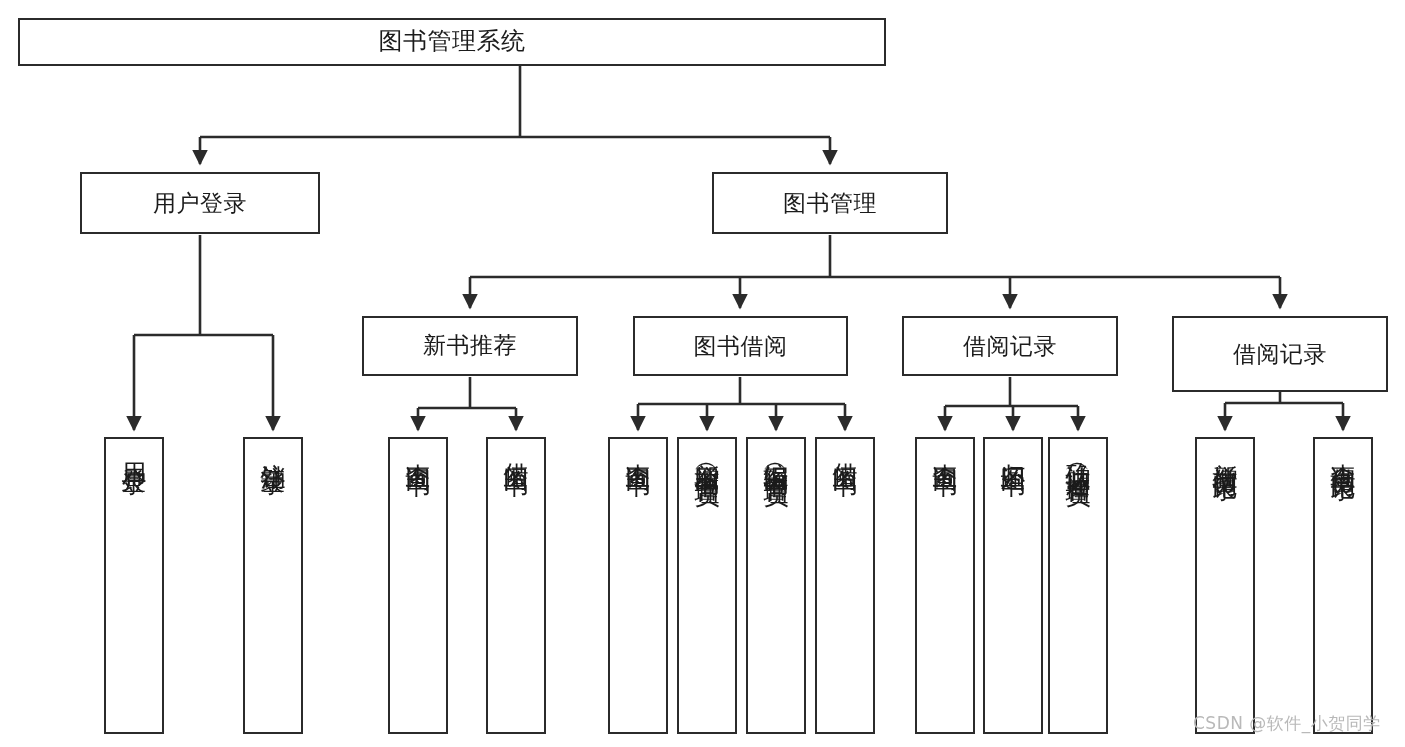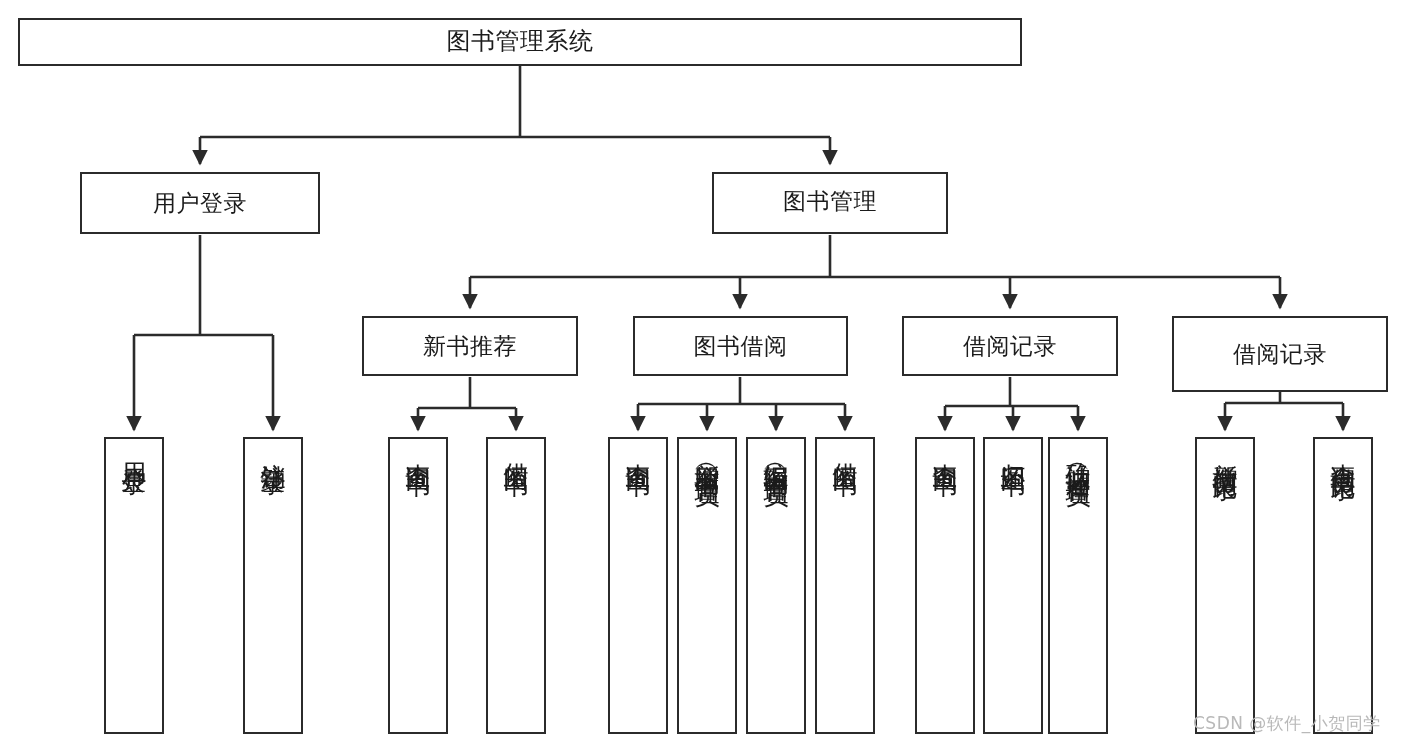--- a/index.html
+++ b/index.html
@@ -125,32 +125,32 @@
       <path d="M 1013 406 L 1013 430" marker-end="url(#arrow)"></path>
       <path d="M 1078 406 L 1078 430" marker-end="url(#arrow)"></path>
 
       <path d="M 1280 377 L 1280 403"></path>
       <path d="M 1225 403 L 1343 403"></path>
       <path d="M 1225 403 L 1225 430" marker-end="url(#arrow)"></path>
       <path d="M 1343 403 L 1343 430" marker-end="url(#arrow)"></path>
     </g>
   </svg>
 
-  <div class="node horiz root" style="left:18px; top:18px; width:1004px; height:48px;">
+  <div class="node horiz root" style="left:18px; top:18px; width:868px; height:48px;">
     <span class="node-label">图书管理系统</span>
   </div>
 
   <div class="node horiz" style="left:80px; top:172px; width:240px; height:62px;">
     <span class="node-label">用户登录</span>
   </div>
-  <div class="node horiz" style="left:712px; top:172px; width:236px; height:62px;font-family:Liberation Mono, monospace;">
+  <div class="node horiz" style="left:712px; top:172px; width:236px; height:62px;">
     <span class="node-label">图书管理</span>
   </div>
 
-  <div class="node horiz" style="left:362px; top:316px; width:216px; height:60px;">
+  <div class="node horiz" style="left:362px; top:316px; width:216px; height:60px;font-family:Liberation Serif, serif;">
     <span class="node-label">新书推荐</span>
   </div>
   <div class="node horiz" style="left:633px; top:316px; width:215px; height:60px;">
     <span class="node-label">图书借阅</span>
   </div>
   <div class="node horiz" style="left:902px; top:316px; width:216px; height:60px;">
     <span class="node-label">借阅记录</span>
   </div>
   <div class="node horiz" style="left:1172px; top:316px; width:216px; height:76px;">
     <span class="node-label">借阅记录</span>

